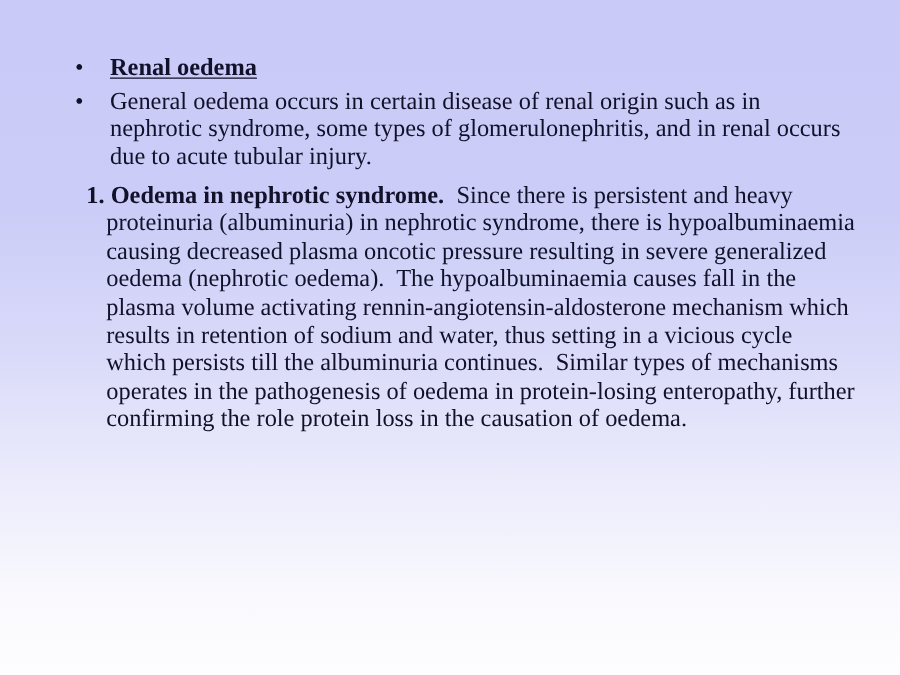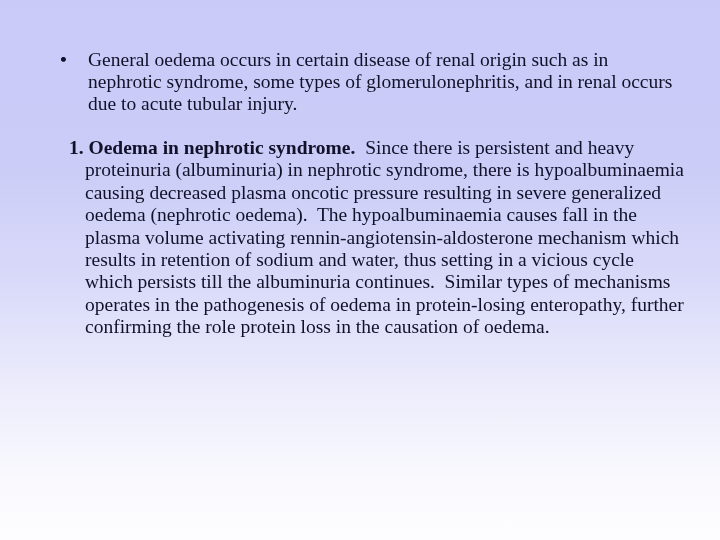--- a/index.html
+++ b/index.html
@@ -61,21 +61,21 @@
     margin-bottom: 8px;
   }
   li.heading-item .item-text {
     font-weight: bold;
     text-decoration: underline;
     text-underline-offset: 2px;
   }
 
   
   .num-para {
-    margin-top: 22px;
+    margin-top: 9px;
     padding-left: 33px;
     text-indent: -16px;
     font-size: 19.5px;
     line-height: 22.4px;
     text-align: left;
     white-space: pre-wrap;
   }
   .num-para .lead {
     font-weight: bold;
   }
@@ -84,20 +84,21 @@
 <body>
 
 <div id="slide">
 
   <div id="body-block">
 
     <ul class="bullets">
 
       <li class="heading-item">
         <span class="bullet-dot">•</span>
+        <span class="item-text">Renal oedema</span>
       </li>
 
       <li>
         <span class="bullet-dot">•</span>
         <span class="item-text">General oedema occurs in certain disease of renal origin such as in nephrotic syndrome, some types of glomerulonephritis, and in renal occurs due to acute tubular injury.</span>
       </li>
 
     </ul>
 
     <p class="num-para"><span class="lead">1. Oedema in nephrotic syndrome.</span><span class="body-text">  Since there is persistent and heavy proteinuria (albuminuria) in nephrotic syndrome, there is hypoalbuminaemia causing decreased plasma oncotic pressure resulting in severe generalized oedema (nephrotic oedema).  The hypoalbuminaemia causes fall in the plasma volume activating rennin-angiotensin-aldosterone mechanism which results in retention of sodium and water, thus setting in a vicious cycle which persists till the albuminuria continues.  Similar types of mechanisms operates in the pathogenesis of oedema in protein-losing enteropathy, further confirming the role protein loss in the causation of oedema.</span></p>

